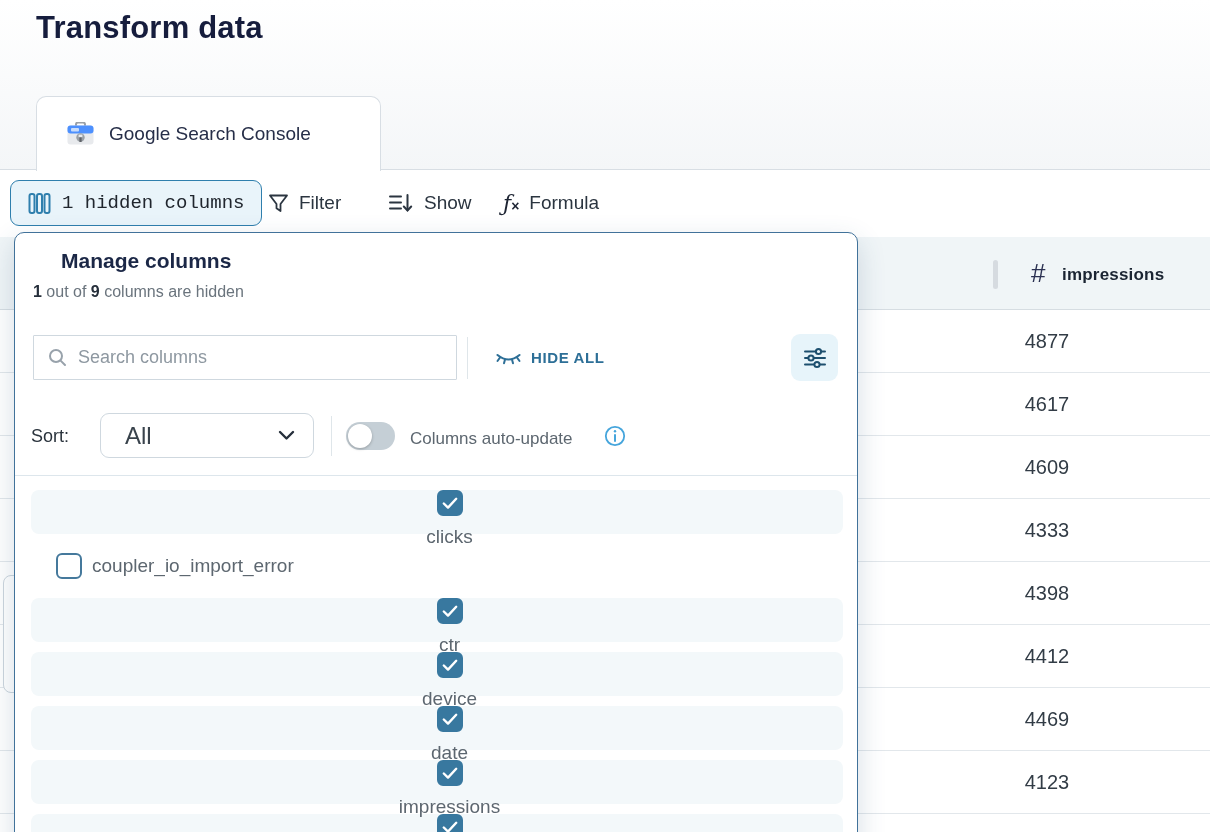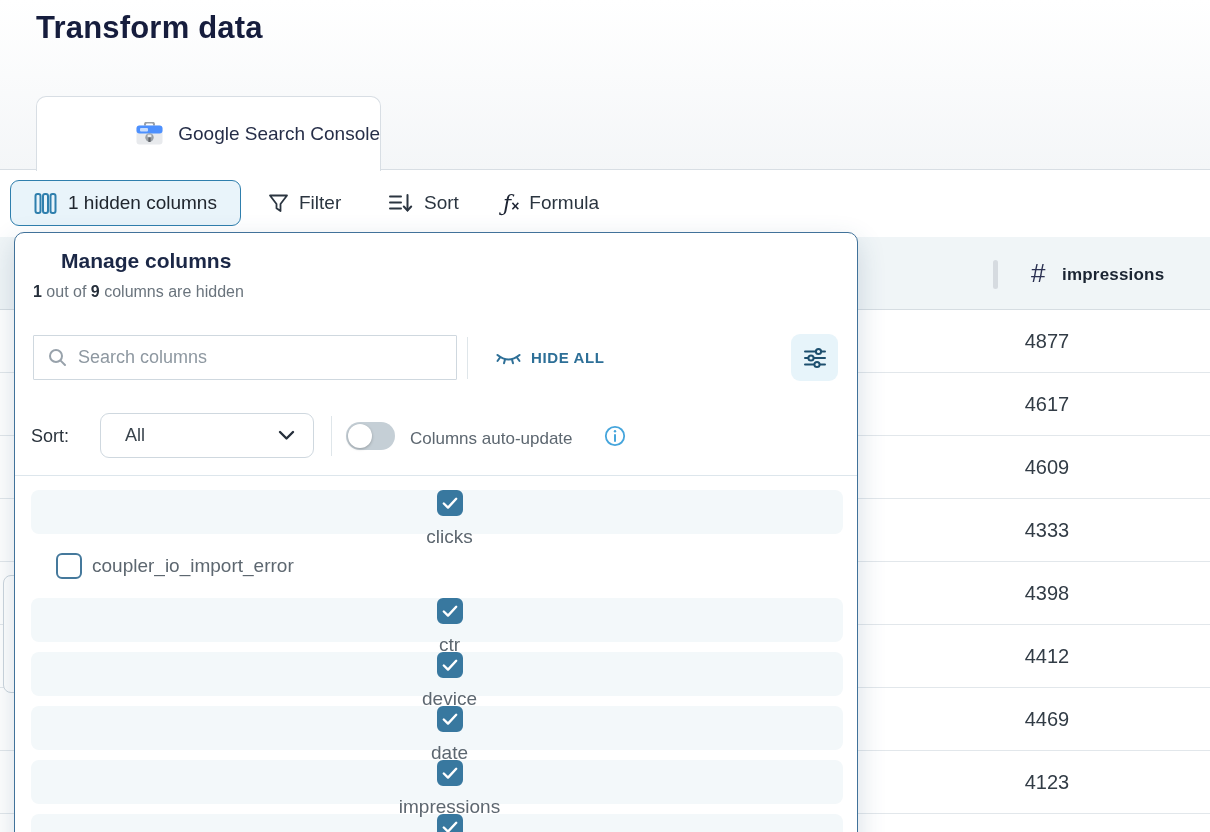--- a/index.html
+++ b/index.html
@@ -8,26 +8,26 @@
     position:relative; overflow:hidden; background:#ffffff;
     font-family:"Liberation Sans", sans-serif; color:#2b3540;
   }
   
   .top-band { position:absolute; left:0; top:0; width:1210px; height:169px;
     background:linear-gradient(180deg,#ffffff 0%,#f4f6f8 100%); }
   .tabstrip-line { position:absolute; left:0; top:169px; width:1210px; height:1px; background:#d8dee4; }
   .page-title { position:absolute; left:36px; top:10px; font-size:31px; font-weight:700; color:#161d3d; letter-spacing:.2px; }
   .tab { position:absolute; left:36px; top:96px; width:345px; height:75px; background:#ffffff;
     border:1px solid #d8dee4; border-bottom:none; border-radius:10px 10px 0 0;
-    display:flex; align-items:center; gap:15px; padding-left:30px; z-index:2;justify-content:flex-end; }
+    display:flex; align-items:center; gap:15px; padding-left:30px; z-index:2; }
   .tab-label { font-size:19px; color:#262e48; }
   
-  .hidden-cols-btn { position:absolute; left:10px; top:180px; height:46px; padding:0 23px;
+  .hidden-cols-btn { position:absolute; left:10px; top:180px; height:46px; padding:0 17px;
     display:flex; align-items:center; gap:11px; background:#e9f4fa; border:1px solid #2f7fad;
-    border-radius:9px; font-size:19px; color:#20262e; z-index:2; cursor:pointer; }
+    border-radius:9px; font-size:19px; color:#20262e; z-index:2; cursor:pointer;font-family:Liberation Mono, monospace; }
   .tool-btn { position:absolute; top:180px; height:46px; display:flex; align-items:center; gap:10px;
     font-size:19px; color:#2b3540; cursor:pointer; }
   .tool-filter { left:268px; } .tool-sort { left:388px; } .tool-formula { left:503px; }
   .fx-glyph { font-family:"DejaVu Serif", serif; font-style:italic; font-size:22px; color:#1d2433; }
   .fx-glyph .x { font-family:"Liberation Sans",sans-serif; font-style:normal; font-size:14px; font-weight:700; }
   
   .table-area { position:absolute; left:0; top:237px; right:0; bottom:0; z-index:0; background:#fff; }
   .table-header { position:relative; height:73px; background:#f0f5f7; border-bottom:1px solid #d6dde2; }
   .resize-handle { position:absolute; left:993px; top:23px; width:5px; height:29px; border-radius:3px; background:#d6dbe0; }
   .hdr-hash { position:absolute; left:1031px; top:21px; font-size:26px; font-weight:400; color:#2b3152; }
@@ -49,21 +49,21 @@
   .search-box input::placeholder { color:#8e98a1; }
   .v-div1 { position:absolute; left:452px; top:104px; width:1px; height:42px; background:#dfe6ea; }
   .text-action { position:absolute; top:102px; height:45px; display:flex; align-items:center; gap:9px;
     font-size:15px; font-weight:700; letter-spacing:.6px; color:#2d6f97; cursor:pointer; }
   .hide-all { left:480px; } .show-all { left:626px; }
   .sliders-btn { position:absolute; left:776px; top:101px; width:47px; height:47px; background:#e7f4fa;
     border-radius:9px; display:flex; align-items:center; justify-content:center; cursor:pointer; }
   .show-label { position:absolute; left:16px; top:193px; font-size:18px; color:#2a333c; }
   .show-select { position:absolute; left:85px; top:180px; width:214px; height:45px; border:1px solid #cfd8df;
     border-radius:9px; display:flex; align-items:center; padding:0 18px 0 24px; cursor:pointer; background:#fff; }
-  .show-select .sel-val { flex:1; font-size:18px; color:#39434c; }
+  .show-select .sel-val { flex:1; font-size:24px; color:#39434c; }
   .v-div2 { position:absolute; left:316px; top:183px; width:1px; height:40px; background:#dfe6ea; }
   .toggle { position:absolute; left:331px; top:189px; width:49px; height:28px; border-radius:14px;
     background:#c5cfd6; cursor:pointer; }
   .toggle .knob { position:absolute; left:2px; top:2px; width:24px; height:24px; border-radius:50%;
     background:#ffffff; box-shadow:0 1px 3px rgba(0,0,0,.25); }
   .auto-label { position:absolute; left:395px; top:196px; font-size:17px; color:#5d6770; }
   .info-icon { position:absolute; left:589px; top:192px; width:22px; height:22px; }
   .h-div { position:absolute; left:0; top:242px; width:100%; height:1px; background:#dde6ec; }
   .column-list { position:absolute; left:16px; top:257px; width:812px; }
   .col-row { height:44px; margin-bottom:10px; border-radius:8px; background:#ffffff;
@@ -121,21 +121,21 @@
 <div class="tool-btn tool-sort">
   <span>
     <svg width="26" height="22" viewBox="0 0 26 22" fill="none" stroke="#2b3540" stroke-width="2" stroke-linecap="round">
       <path d="M2 4.5 h11"></path>
         <path d="M2 10.5 h11"></path>
         <path d="M2 16.5 h11"></path>
       <path d="M19.5 3 v15"></path>
         <path d="M15.8 14.5 l3.7 4 3.7 -4"></path>
     </svg>
   </span>
-  <span>Sort</span>
+  <span>Show</span>
 </div>
 
 <div class="tool-btn tool-formula">
   <span class="fx-glyph"><span>ƒ</span><span class="x">×</span></span>
   <span>Formula</span>
 </div>
 
 <div class="table-area">
   <div class="table-header">
     <div class="resize-handle"></div>

